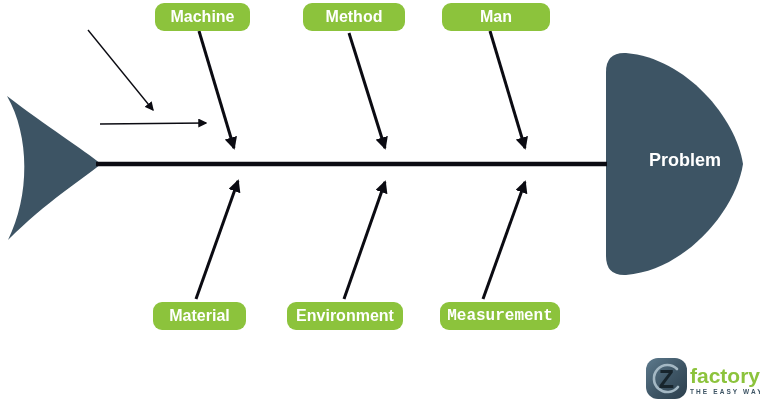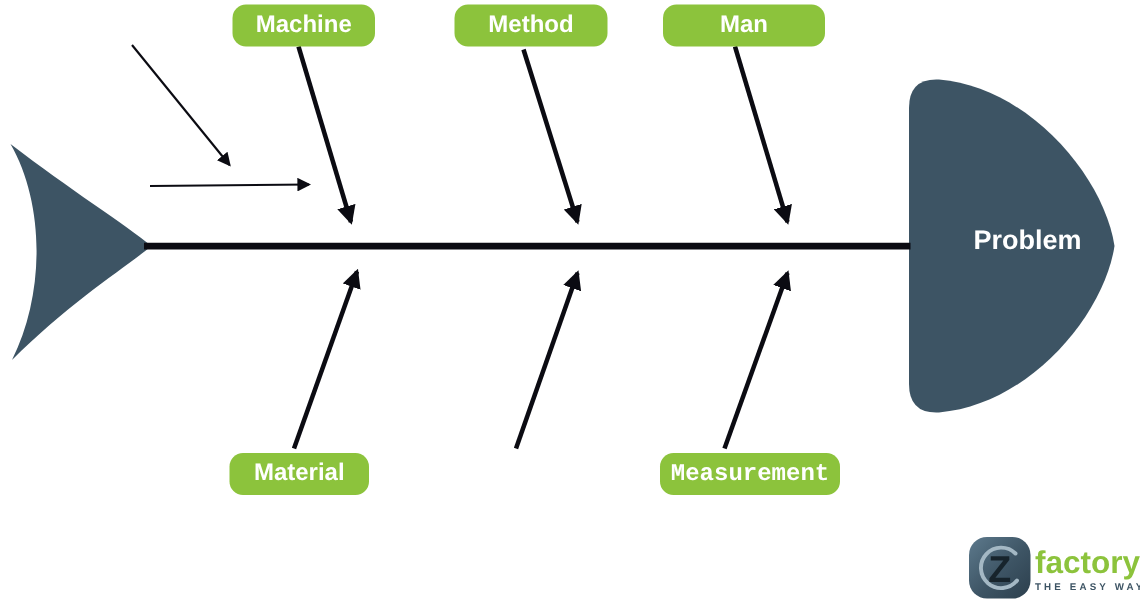--- a/index.html
+++ b/index.html
@@ -123,20 +123,23 @@
   </div>
   <div class="pill pill-method">
     <span>Method</span>
   </div>
   <div class="pill pill-man">
     <span>Man</span>
   </div>
   <div class="pill pill-material">
     <span>Material</span>
   </div>
+  <div class="pill pill-environment">
+    <span>Environment</span>
+  </div>
   <div class="pill pill-measurement">
     <span>Measurement</span>
   </div>
 
   <div class="problem-label">Problem</div>
 
   <div class="logo">
     <div class="logo-icon">
       <svg width="41" height="41" viewBox="0 0 41 41">
         <path d="M 31 11 A 13.5 13.5 0 1 0 32 29" fill="none" stroke="#A4B8C4" stroke-width="2.6" stroke-linecap="round"></path>

